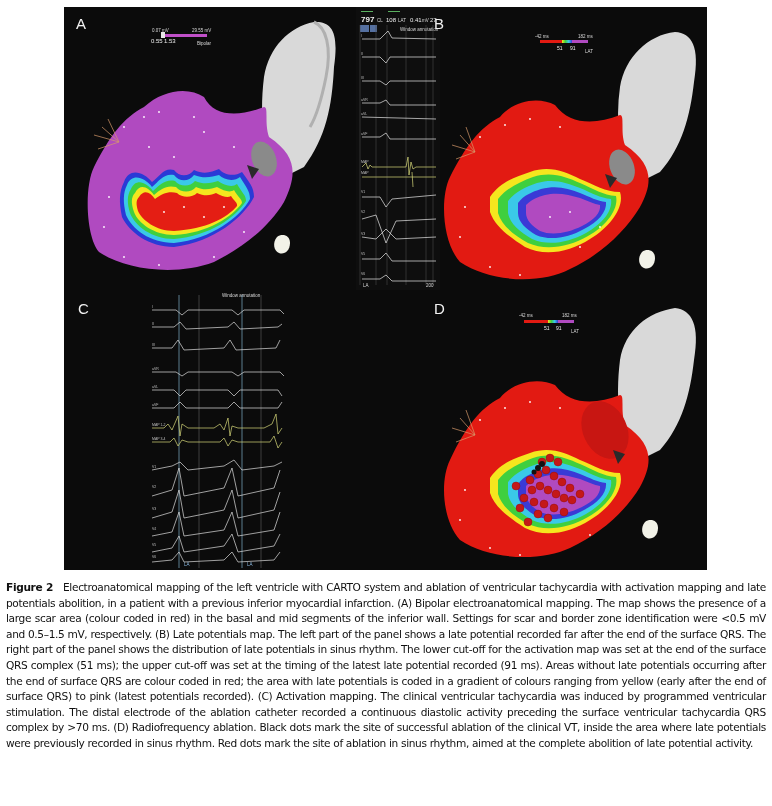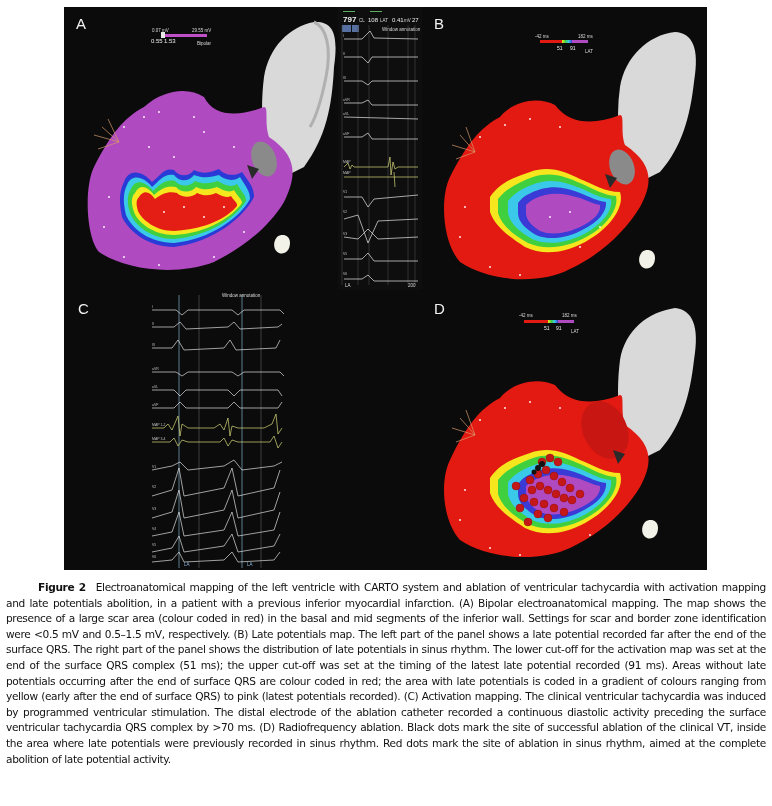--- a/index.html
+++ b/index.html
@@ -4,21 +4,21 @@
 <style>
   html, body { margin:0; padding:0; background:#ffffff; }
   body { width:772px; height:806px; position:relative; overflow:hidden; font-family:"DejaVu Sans", sans-serif; }
   .figure { position:absolute; left:64px; top:7px; width:643px; height:563px; background:#0b0b0b; overflow:hidden; }
   .panel { position:absolute; }
   .panel-letter { position:absolute; color:#f2f2f2; font-family:"Liberation Sans", sans-serif; font-size:15px; }
   .tiny { position:absolute; color:#d8d8d8; font-family:"Liberation Sans", sans-serif; font-size:4.5px; white-space:nowrap; }
   .small { position:absolute; color:#eeeeee; font-family:"Liberation Sans", sans-serif; font-size:6px; white-space:nowrap; }
   .scale-bar { position:absolute; height:3px; }
   .caption { position:absolute; left:6px; top:580px; width:760px; font-family:"DejaVu Sans", sans-serif; font-size:10.6px; line-height:15.6px; color:#111; text-align:justify; letter-spacing:-0.35px; }
-  .caption .label { font-weight:bold; margin-right:10px;margin-left:32px; }
+  .caption .label { font-weight:bold; margin-right:10px; }
   svg { position:absolute; display:block; }
   .ecg-strip { position:absolute; background:#0e0e0e; }
 </style>
 </head>
 <body>
 
 <div class="figure">
 
   <div class="panel" style="left:0;top:0;width:274px;height:283px;">
     <div class="panel-letter" style="left:12px;top:8px;">A</div>
@@ -71,21 +71,21 @@
           <circle cx="110" cy="150" r="0.9"></circle>
         <circle cx="170" cy="140" r="0.9"></circle>
           <circle cx="150" cy="250" r="0.9"></circle>
           <circle cx="180" cy="225" r="0.9"></circle>
       </g>
 
       <path d="M213 230 C218 226 226 228 226 236 C226 244 220 248 215 246 C210 244 208 236 213 230 Z" fill="#f2f2e8"></path>
     </svg>
   </div>
 
-  <div class="ecg-strip" style="left:274px;top:0;width:84px;height:283px;">
+  <div class="ecg-strip" style="left:292px;top:0;width:84px;height:283px;">
     <div class="small" style="left:5px;top:8px;font-size:8px;font-weight:bold;">797</div>
     <div class="tiny" style="left:21px;top:11px;">CL</div>
     <div class="small" style="left:30px;top:10px;">108</div>
     <div class="tiny" style="left:42px;top:11px;">LAT</div>
     <div class="small" style="left:54px;top:10px;">0.41</div>
     <div class="tiny" style="left:66px;top:11px;">mV</div>
     <div class="small" style="left:74px;top:10px;">27</div>
     <div class="tiny" style="left:44px;top:20px;">Window annotation</div>
     <div class="scale-bar" style="left:5px;top:4px;width:12px;height:1px;background:#5ab060;"></div>
     <div class="scale-bar" style="left:32px;top:4px;width:12px;height:1px;background:#5ab060;"></div>

